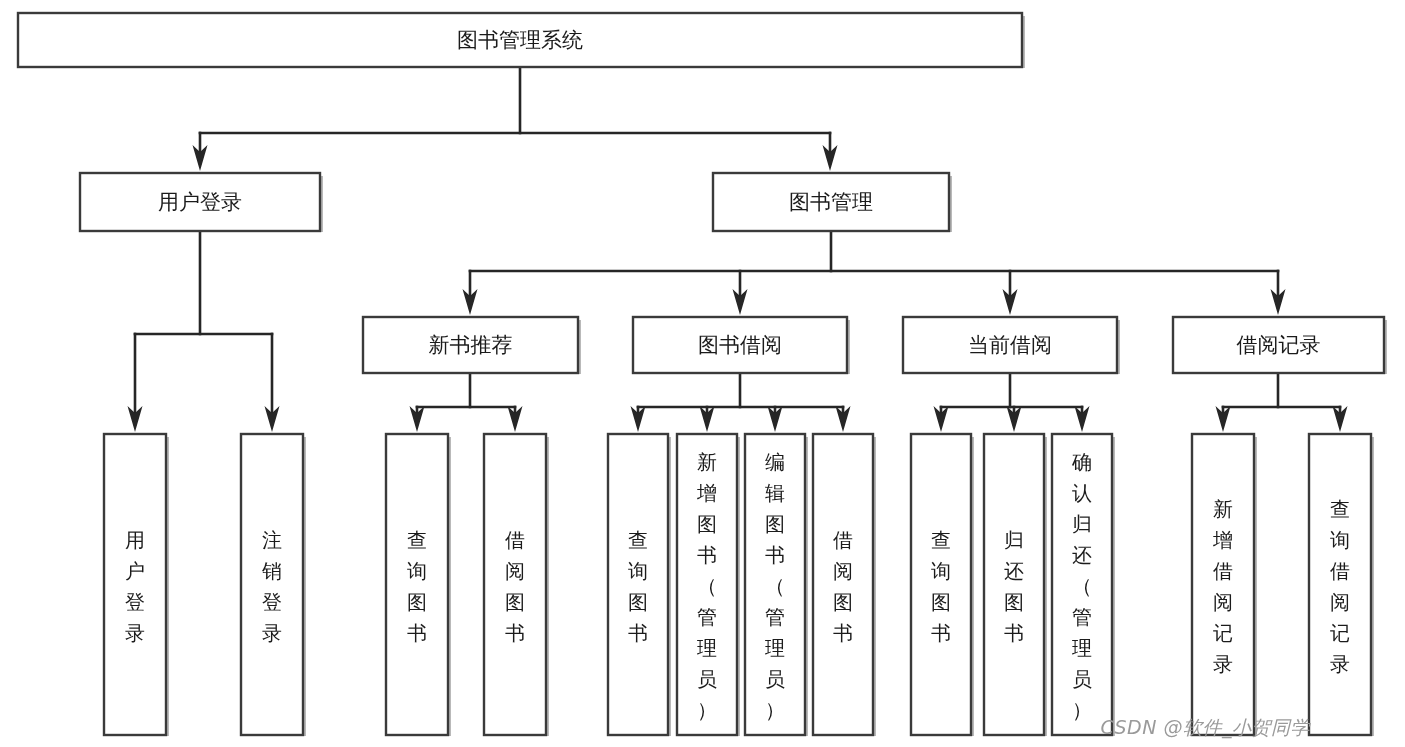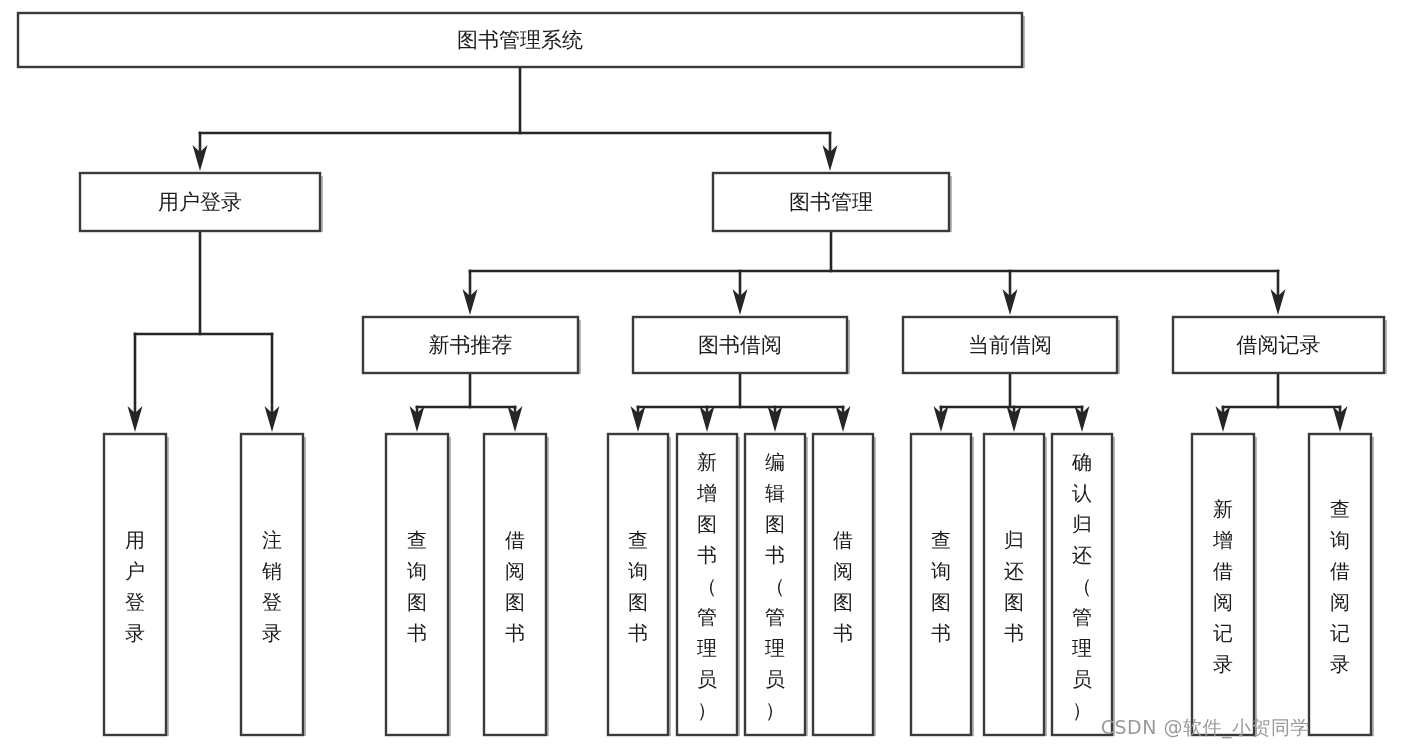--- a/index.html
+++ b/index.html
@@ -60,20 +60,21 @@
   .watermark {
     position: absolute;
     right: 12px;
     bottom: 6px;
     font-family: "DejaVu Sans", "Liberation Sans", sans-serif;
     font-size: 19px;
     color: #9a9a9a;
     letter-spacing: 0.5px;
     white-space: nowrap;
     user-select: none;
+    font-style: italic;
   }
 </style>
 </head>
 <body>
 
 <div id="diagram-root">
   <svg id="tree-svg" viewBox="0 0 1405 747">
     <g id="edges-layer">
         <g>
           <path class="connector" d="M 520 67 L 520 133"></path>

